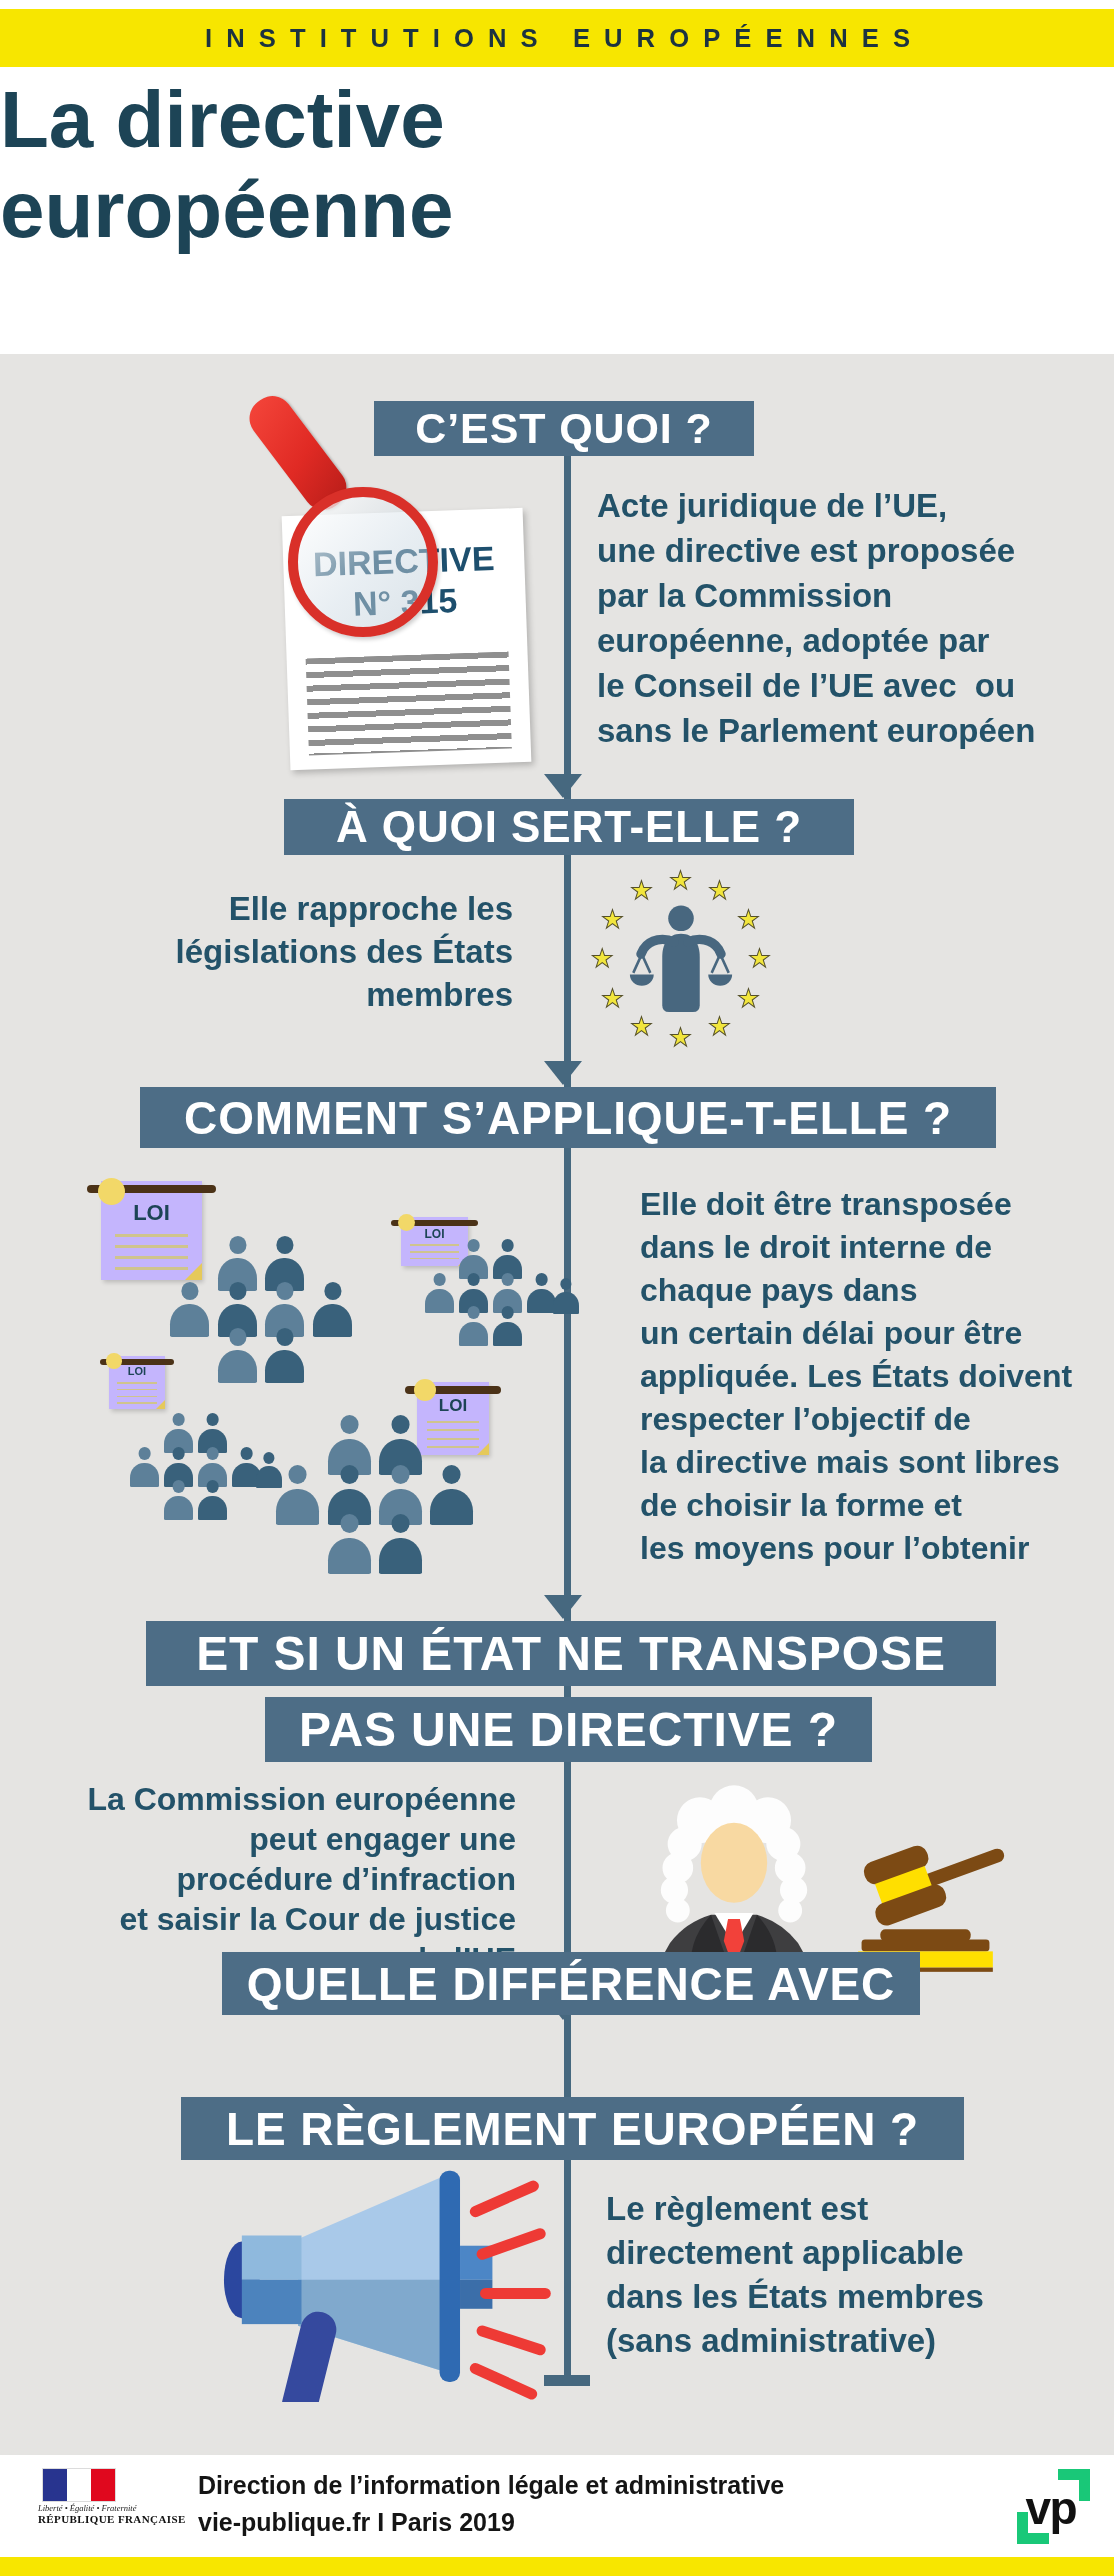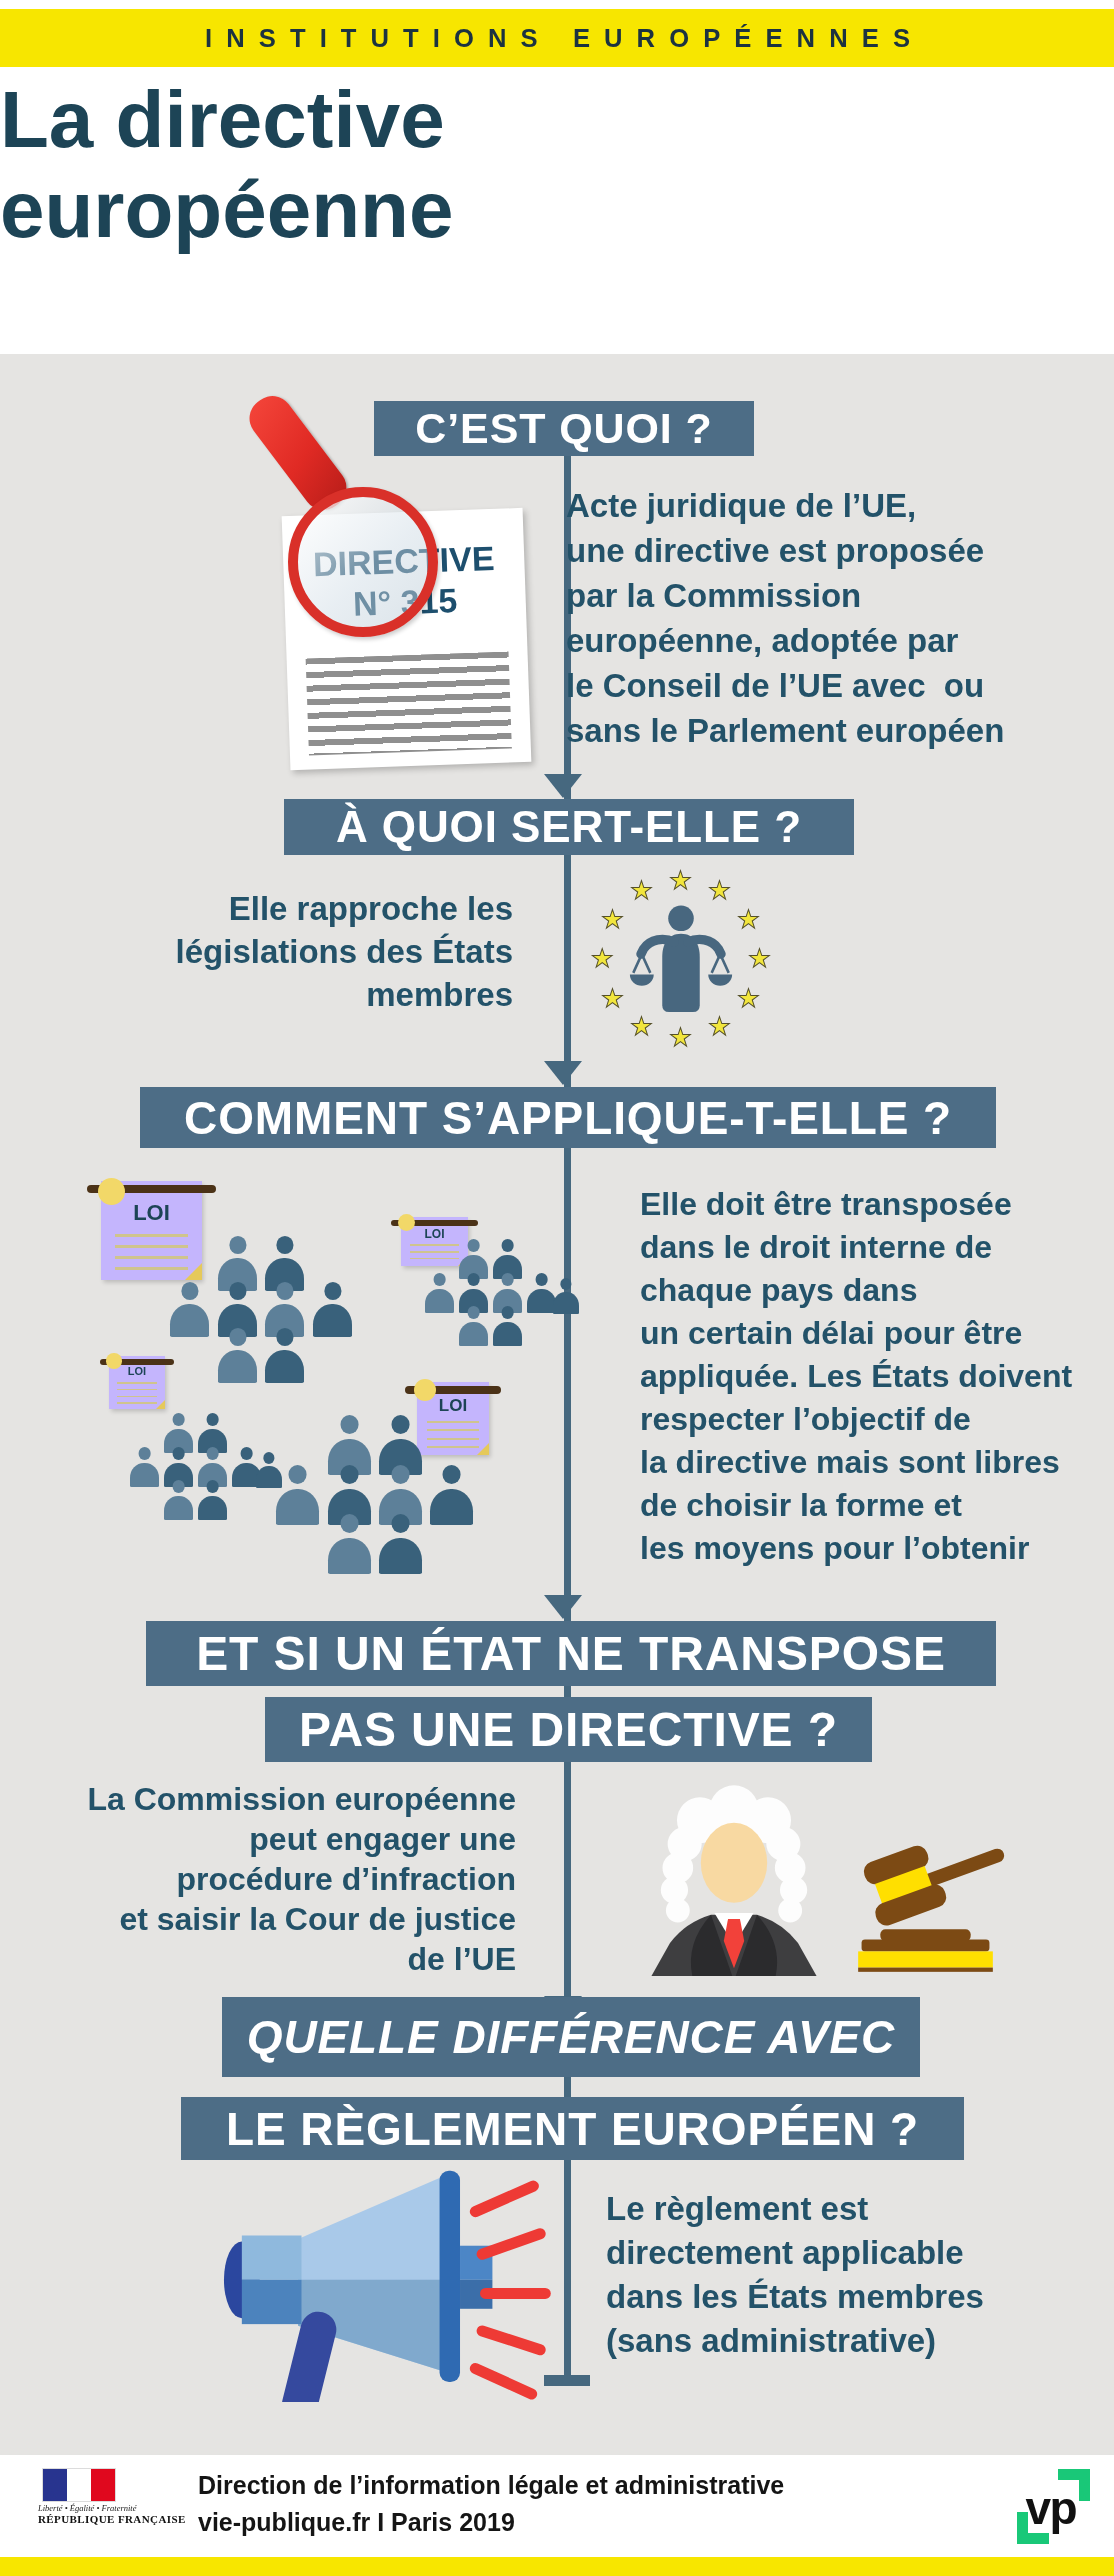--- a/index.html
+++ b/index.html
@@ -82,24 +82,24 @@
   <div class="arrow" style="left:544px;top:1061px;"></div>
   <div class="arrow" style="left:544px;top:1595px;"></div>
   <div class="arrow" style="left:544px;top:1996px;"></div>
   <div class="tend"></div>
 
   <div class="hbox" style="left:374px;top:401px;width:380px;height:55px;font-size:43px;">C’EST QUOI ?</div>
   <div class="hbox" style="left:284px;top:799px;width:570px;height:56px;font-size:44px;">À QUOI SERT-ELLE ?</div>
   <div class="hbox" style="left:140px;top:1087px;width:856px;height:61px;font-size:46px;">COMMENT S’APPLIQUE-T-ELLE ?</div>
   <div class="hbox" style="left:146px;top:1621px;width:850px;height:65px;font-size:48px;">ET SI UN ÉTAT NE TRANSPOSE</div>
   <div class="hbox" style="left:265px;top:1697px;width:607px;height:65px;font-size:48px;">PAS UNE DIRECTIVE ?</div>
-  <div class="hbox" style="left:222px;top:1997px;width:698px;height:80px;font-size:46px;font-style:italic;">QUELLE DIFFÉRENCE AVEC</div>
+  <div class="hbox" style="left:222px;top:1952px;width:698px;height:63px;font-size:46px;">QUELLE DIFFÉRENCE AVEC</div>
   <div class="hbox" style="left:181px;top:2097px;width:783px;height:63px;font-size:46px;">LE RÈGLEMENT EUROPÉEN ?</div>
 
-  <div class="para" style="left:566px;top:483px;width:503px;font-size:33px;line-height:45px;">Acte juridique de l’UE,
+  <div class="para" style="left:597px;top:483px;width:503px;font-size:33px;line-height:45px;">Acte juridique de l’UE,
 une directive est proposée
 par la Commission
 européenne, adoptée par
 le Conseil de l’UE avec  ou
 sans le Parlement européen</div>
   <div class="para" style="left:162px;top:887px;width:351px;font-size:33px;line-height:43px;text-align:right;">Elle rapproche les
 législations des États
 membres</div>
   <div class="para" style="left:640px;top:1183px;width:495px;font-size:32px;line-height:43px;">Elle doit être transposée
 dans le droit interne de

